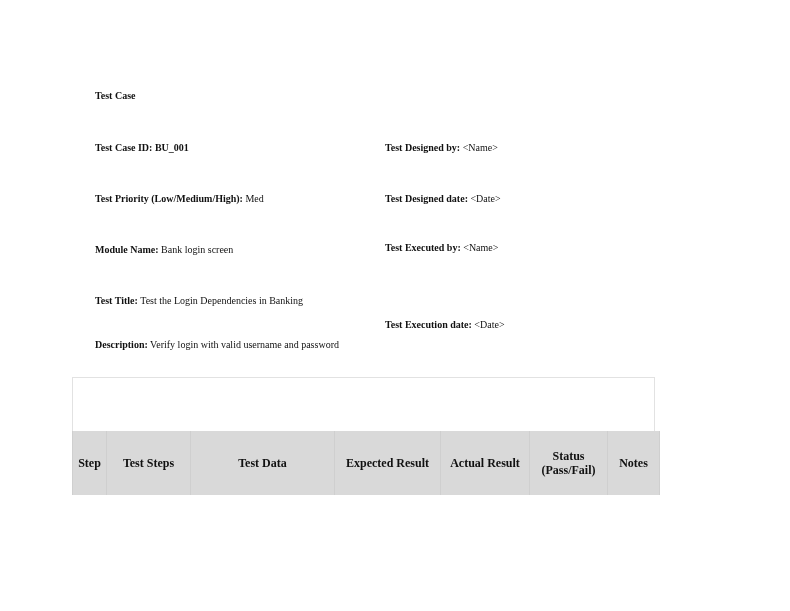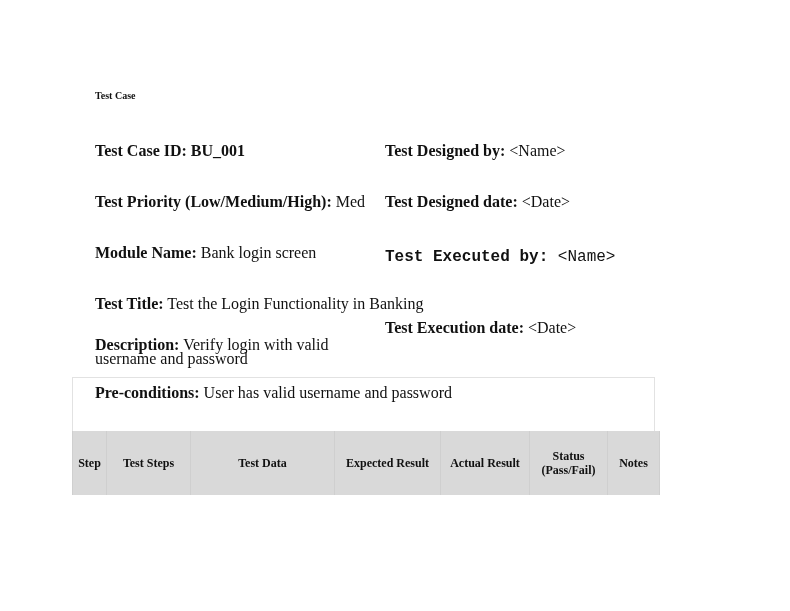--- a/index.html
+++ b/index.html
@@ -3,21 +3,21 @@
   <meta charset="utf-8">
   <style>
     html, body { margin: 0; padding: 0; }
     body {
       width: 790px; height: 611px; background: #ffffff; position: relative;
       font-family: "Liberation Serif", "DejaVu Serif", serif; color: #111;
       font-size: 12px; overflow: hidden;
     }
     .abs { position: absolute; white-space: nowrap; }
     .title { left: 95px; top: 90px; font-size: 10px; font-weight: bold; }
-    .field { font-size: 16px; }
+    .field { font-size: 10px; }
     .field b { font-weight: bold; }
     .desc { left: 95px; top: 338px; width: 270px; white-space: normal; line-height: 14px; }
     .precond-box {
       position: absolute; left: 72px; top: 377px; width: 583px; height: 54px;
       border: 1px solid #e2e2e2; border-bottom: none; box-sizing: border-box; background: #fff;
     }
     .precond-box .line1 { position: absolute; left: 22px; top: 6px; }
     .precond-box .line2 { position: absolute; left: 29px; top: 35px; margin-top: 36px; }
     table.steps {
       position: absolute; left: 72px; top: 431px; width: 587px; height: 64px;
@@ -41,50 +41,46 @@
 <div class="abs field" style="left:95px;top:193px;">
   <b>Test Priority (Low/Medium/High):</b>
   <span>Med</span>
 </div>
 <div class="abs field" style="left:95px;top:244px;">
   <b>Module Name:</b>
   <span>Bank login screen</span>
 </div>
 <div class="abs field" style="left:95px;top:295px;">
   <b>Test Title:</b>
-  <span>Test the Login Functionality in Banking</span>
+  <span>Test the Login Dependencies in Banking</span>
 </div>
 
 <div class="abs field" style="left:385px;top:142px;">
   <b>Test Designed by:</b>
   <span>&lt;Name&gt;</span>
 </div>
 <div class="abs field" style="left:385px;top:193px;">
   <b>Test Designed date:</b>
   <span>&lt;Date&gt;</span>
 </div>
-<div class="abs field" style="left:385px;top:248px;font-family:Liberation Mono, monospace;">
+<div class="abs field" style="left:385px;top:242px;">
   <b>Test Executed by:</b>
   <span>&lt;Name&gt;</span>
 </div>
 <div class="abs field" style="left:385px;top:295px;margin-top:24px;">
   <b>Test Execution date:</b>
   <span>&lt;Date&gt;</span>
 </div>
 
 <div class="abs field desc">
   <b>Description:</b>
   <span>Verify login with valid username and password</span>
 </div>
 
 <div class="precond-box">
-  <div class="line1 field">
-    <b>Pre-conditions:</b>
-    <span>User has valid username and password</span>
-  </div>
   <div class="line2 field">
     <b>Dependencies:</b>
     <span></span>
   </div>
 </div>
 
 <table class="steps">
   <colgroup>
     <col style="width:34px">
       <col style="width:84px">

